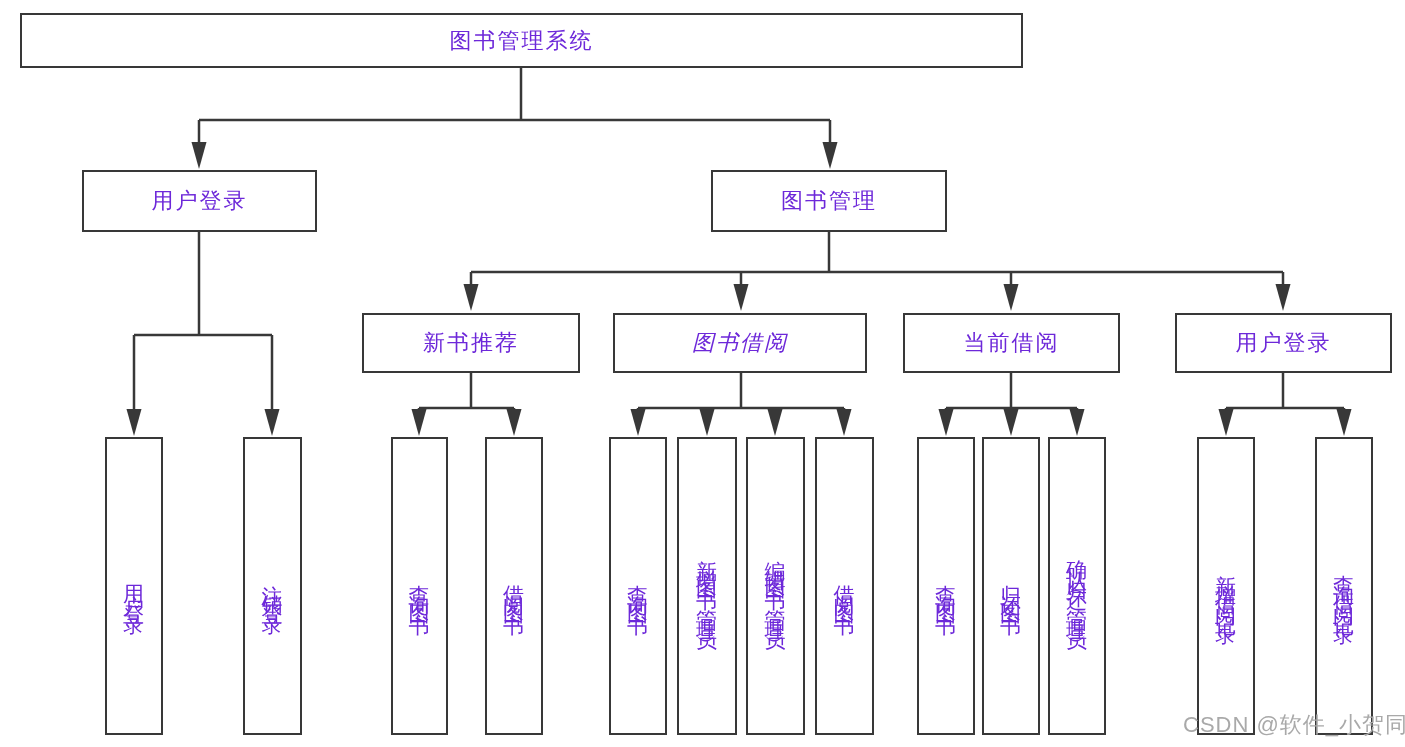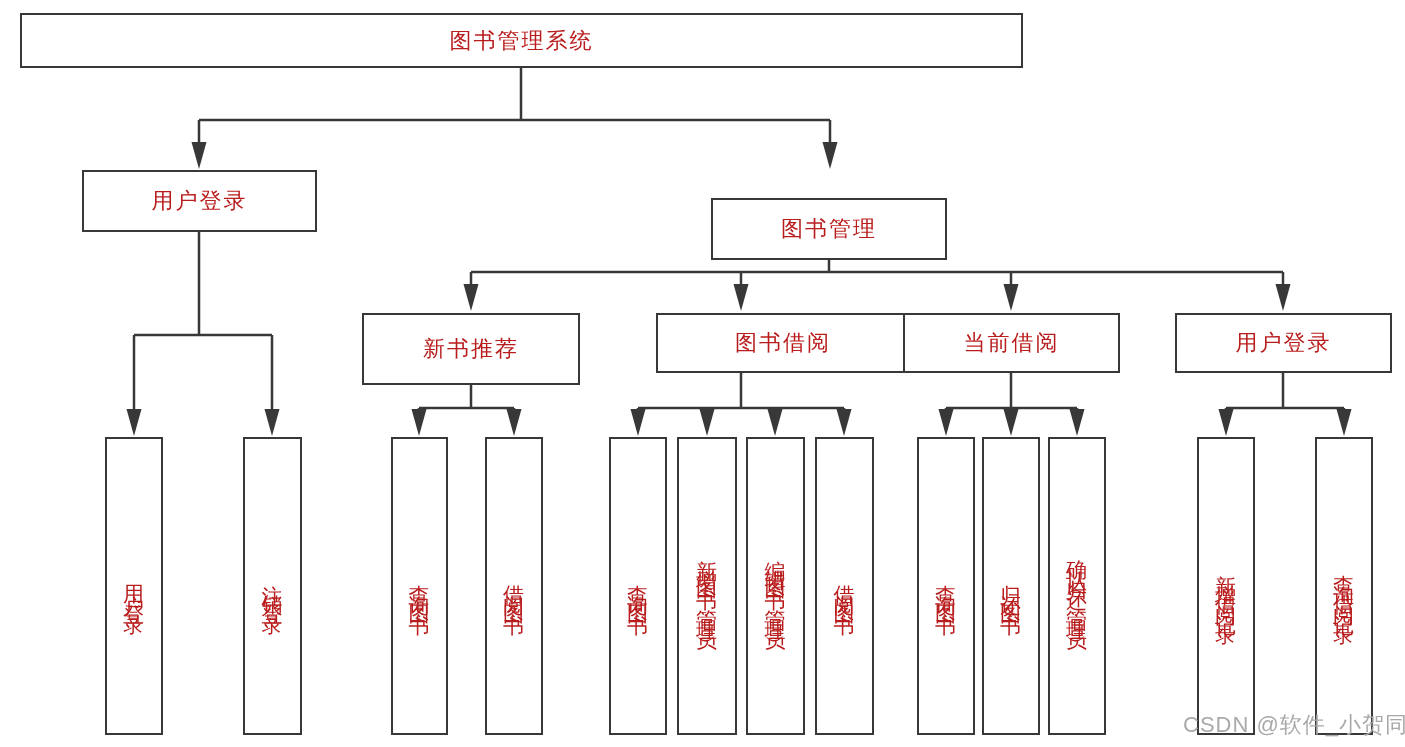--- a/index.html
+++ b/index.html
@@ -22,21 +22,21 @@
     z-index: 1;
   }
   .node {
     position: absolute;
     box-sizing: border-box;
     background: #ffffff;
     border: 2.5px solid #383838;
     display: flex;
     align-items: center;
     justify-content: center;
-    color: #b91c1c;
+    color: #6d28d9;
     z-index: 2;
   }
   .hnode {
     font-size: 22px;
     letter-spacing: 2px;
     white-space: nowrap;
   }
   .leaf {
     writing-mode: vertical-rl;
     text-orientation: mixed;
@@ -100,24 +100,24 @@
       <polygon points="1011,436 1003.5,409 1018.5,409"></polygon>
       <polygon points="1077,436 1069.5,409 1084.5,409"></polygon>
       <polygon points="1226,436 1218.5,409 1233.5,409"></polygon>
       <polygon points="1344,436 1336.5,409 1351.5,409"></polygon>
     </g>
   </svg>
 
   <div class="node hnode" style="left:20px; top:13px; width:1003px; height:55px;">图书管理系统</div>
 
   <div class="node hnode" style="left:82px; top:170px; width:235px; height:62px;">用户登录</div>
-  <div class="node hnode" style="left:711px; top:170px; width:236px; height:62px;margin-top:28px;">图书管理</div>
+  <div class="node hnode" style="left:711px; top:170px; width:236px; height:62px;">图书管理</div>
 
-  <div class="node hnode" style="left:362px; top:313px; width:218px; height:72px;">新书推荐</div>
-  <div class="node hnode" style="left:656px; top:313px; width:254px; height:60px;">图书借阅</div>
+  <div class="node hnode" style="left:362px; top:313px; width:218px; height:60px;">新书推荐</div>
+  <div class="node hnode" style="left:613px; top:313px; width:254px; height:60px;font-style:italic;">图书借阅</div>
   <div class="node hnode" style="left:903px; top:313px; width:217px; height:60px;text-align:right;">当前借阅</div>
   <div class="node hnode" style="left:1175px; top:313px; width:217px; height:60px;">用户登录</div>
 
   <div class="node leaf" style="left:105px; top:437px; width:58px; height:298px;">用户登录</div>
   <div class="node leaf" style="left:243px; top:437px; width:59px; height:298px;">注销登录</div>
 
   <div class="node leaf" style="left:391px; top:437px; width:57px; height:298px;">查询图书</div>
   <div class="node leaf" style="left:485px; top:437px; width:58px; height:298px;">借阅图书</div>
 
   <div class="node leaf" style="left:609px; top:437px; width:58px; height:298px;">查询图书</div>

